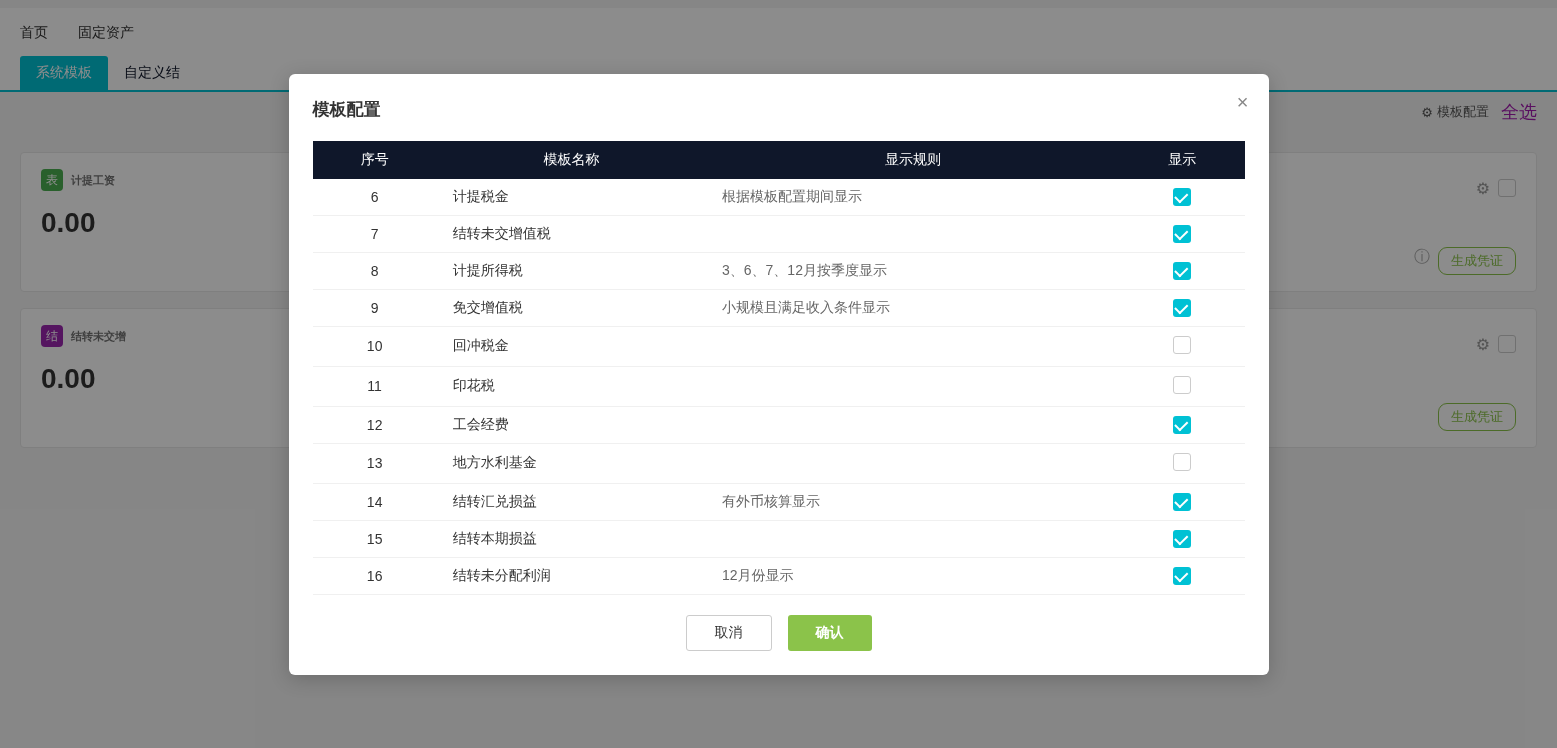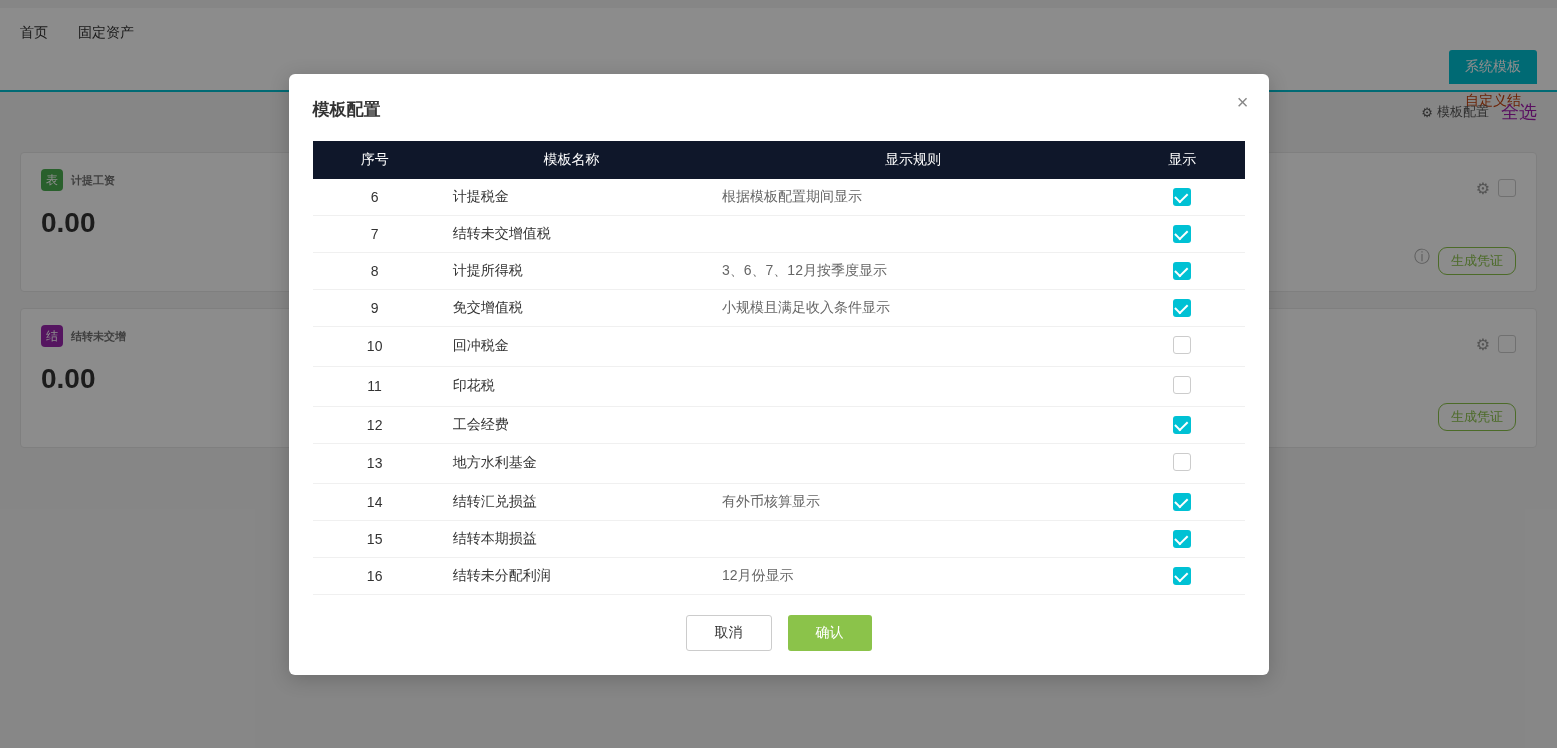--- a/index.html
+++ b/index.html
@@ -76,26 +76,25 @@
       position: absolute;
       top: 50px;
       left: 0;
       right: 0;
       height: 42px;
       background: #fff;
       border-bottom: 2px solid #00c1d4;
       display: flex;
       align-items: flex-end;
       padding: 0 20px;
-      flex-direction: column;
     }
     .tab {
       padding: 8px 16px;
       cursor: pointer;
-      color: #c2410c;
+      color: #0f172a;
       font-size: 14px;
       border-radius: 3px 3px 0 0;
     }
     .tab.active {
       background: #00c1d4;
       color: #fff;
     }
 
     
     .sec-toolbar {
@@ -310,20 +309,21 @@
       text-align: right;
     }
     .btn-confirm {
       background: #8bc34a;
       color: #fff;
       border: none;
       padding: 8px 28px;
       border-radius: 3px;
       cursor: pointer;
       font-size: 14px;
+      font-weight: bold;
     }
   </style>
 </head>
 <body>
 
 <div class="bg-page">
 
   <div class="top-nav">
     <span class="nav-item">首页</span>
     <span class="nav-item">固定资产</span>

